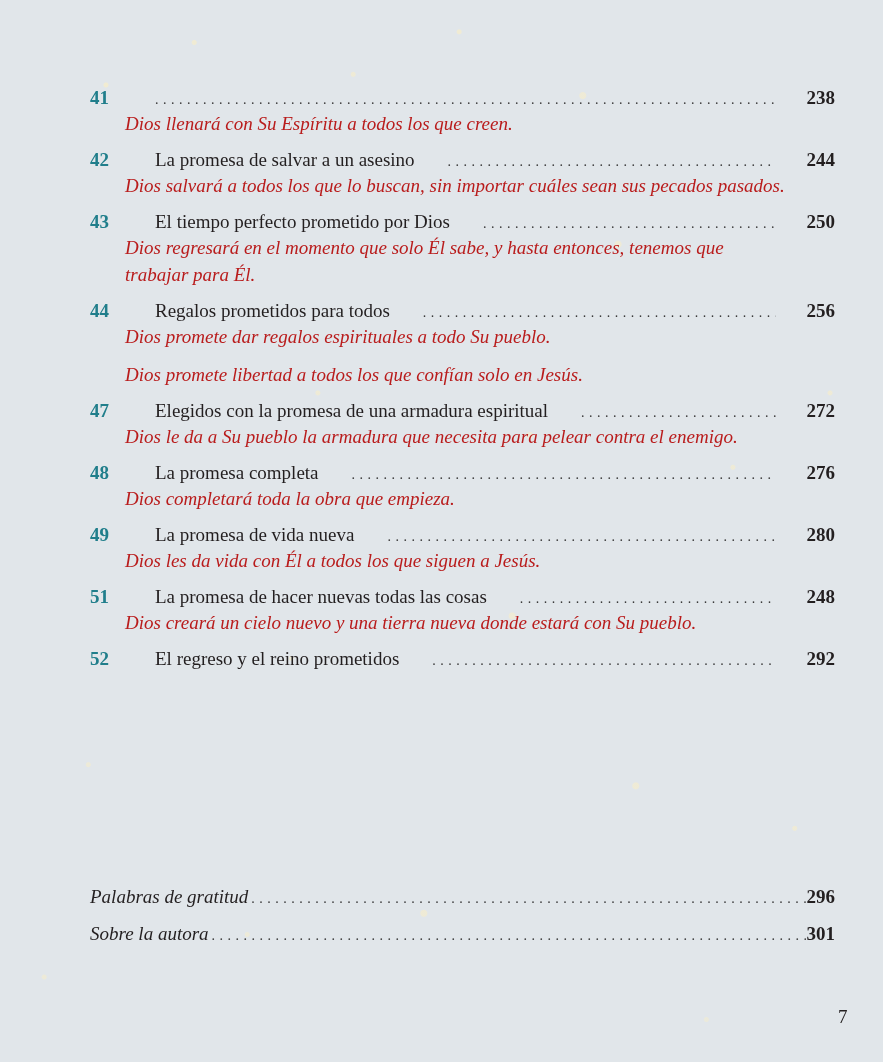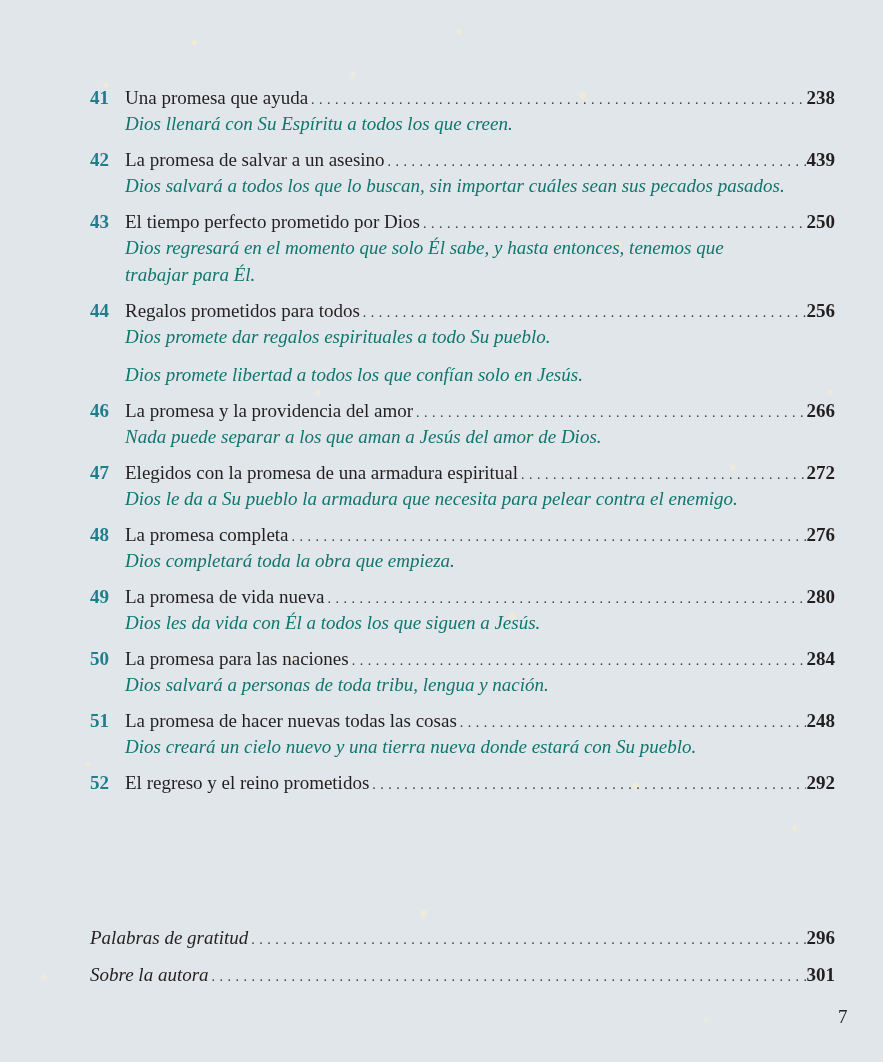--- a/index.html
+++ b/index.html
@@ -49,20 +49,21 @@
     .entry {
       position: relative;
       margin-bottom: 11px;
     }
     .entry-line {
       display: flex;
       align-items: baseline;
       font-size: 19px;
       line-height: 24px;
       height: 24px;
+      gap: 30px;
     }
     .entry-num {
       width: 35px;
       flex: 0 0 35px;
       font-weight: bold;
       color: #207e8b;
     }
     .entry-title {
       flex: 0 0 auto;
       white-space: nowrap;
@@ -83,29 +84,29 @@
     }
     .entry-page {
       flex: 0 0 auto;
       text-align: right;
       padding-left: 1px;
       font-weight: bold;
     }
     .entry-sub {
       margin-left: 35px;
       font-style: italic;
-      color: #0f766e;
+      color: #b91c1c;
       font-size: 19px;
       line-height: 27px;
       width: 690px;
     }
     .extras {
       position: absolute;
       left: 90px;
-      top: 926px;
+      top: 885px;
       width: 745px;
     }
     .extra {
       display: flex;
       align-items: baseline;
       font-size: 19px;
       line-height: 24px;
       height: 24px;
       margin-bottom: 13px;
     }
@@ -123,33 +124,32 @@
 </head>
 <body>
 
 <div class="speckles"></div>
 
 <div class="toc">
 
   <div class="entry">
     <div class="entry-line">
       <span class="entry-num">41</span>
-      <span class="entry-title">Una promesa que ayuda</span>
       <span class="leader"></span>
       <span class="entry-page">238</span>
     </div>
     <div class="entry-sub">Dios llenará con Su Espíritu a todos los que creen.</div>
   </div>
 
   <div class="entry">
     <div class="entry-line">
       <span class="entry-num">42</span>
       <span class="entry-title">La promesa de salvar a un asesino</span>
       <span class="leader"></span>
-      <span class="entry-page">439</span>
+      <span class="entry-page">244</span>
     </div>
     <div class="entry-sub" style="width:720px">Dios salvará a todos los que lo buscan, sin importar cuáles sean sus pecados pasados.</div>
   </div>
 
   <div class="entry">
     <div class="entry-line">
       <span class="entry-num">43</span>
       <span class="entry-title">El tiempo perfecto prometido por Dios</span>
       <span class="leader"></span>
       <span class="entry-page">250</span>
@@ -164,29 +164,20 @@
       <span class="leader"></span>
       <span class="entry-page">256</span>
     </div>
     <div class="entry-sub">Dios promete dar regalos espirituales a todo Su pueblo.</div>
   </div>
 
   <div class="entry">
     <div class="entry-sub">Dios promete libertad a todos los que confían solo en Jesús.</div>
   </div>
 
-  <div class="entry">
-    <div class="entry-line">
-      <span class="entry-num">46</span>
-      <span class="entry-title">La promesa y la providencia del amor</span>
-      <span class="leader"></span>
-      <span class="entry-page">266</span>
-    </div>
-    <div class="entry-sub">Nada puede separar a los que aman a Jesús del amor de Dios.</div>
-  </div>
 
   <div class="entry">
     <div class="entry-line">
       <span class="entry-num">47</span>
       <span class="entry-title">Elegidos con la promesa de una armadura espiritual</span>
       <span class="leader"></span>
       <span class="entry-page">272</span>
     </div>
     <div class="entry-sub" style="width:720px">Dios le da a Su pueblo la armadura que necesita para pelear contra el enemigo.</div>
   </div>
@@ -204,29 +195,20 @@
   <div class="entry">
     <div class="entry-line">
       <span class="entry-num">49</span>
       <span class="entry-title">La promesa de vida nueva</span>
       <span class="leader"></span>
       <span class="entry-page">280</span>
     </div>
     <div class="entry-sub">Dios les da vida con Él a todos los que siguen a Jesús.</div>
   </div>
 
-  <div class="entry">
-    <div class="entry-line">
-      <span class="entry-num">50</span>
-      <span class="entry-title">La promesa para las naciones</span>
-      <span class="leader"></span>
-      <span class="entry-page">284</span>
-    </div>
-    <div class="entry-sub">Dios salvará a personas de toda tribu, lengua y nación.</div>
-  </div>
 
   <div class="entry">
     <div class="entry-line">
       <span class="entry-num">51</span>
       <span class="entry-title">La promesa de hacer nuevas todas las cosas</span>
       <span class="leader"></span>
       <span class="entry-page">248</span>
     </div>
     <div class="entry-sub" style="width:720px">Dios creará un cielo nuevo y una tierra nueva donde estará con Su pueblo.</div>
   </div>

